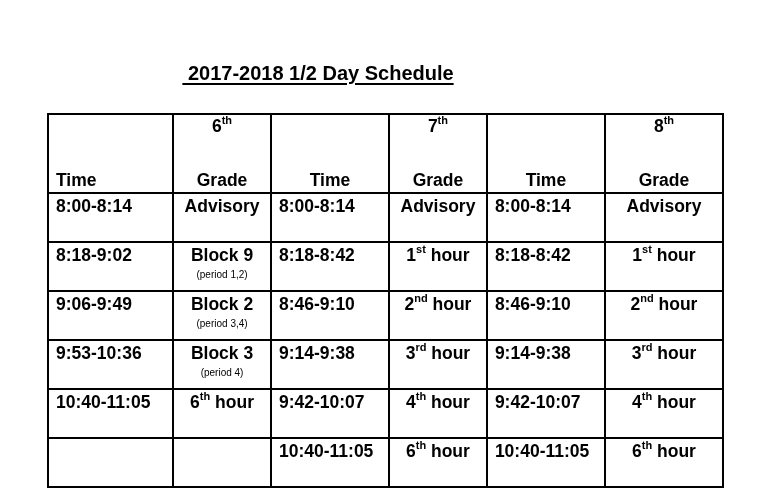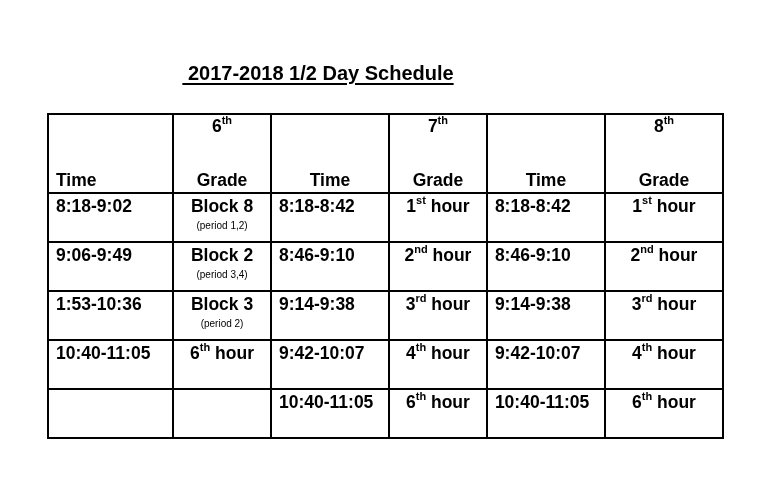--- a/index.html
+++ b/index.html
@@ -68,42 +68,50 @@
       <th class="c-grade">
         <span>Time</span>
       </th>
       <th class="c-grade hdr-grade">
         <span class="num"><span>8</span><sup>th</sup></span>
         <span class="lbl">Grade</span>
       </th>
     </tr>
   </thead>
   <tbody id="tbody">
+  <tr>
+    <td class="c-time"><span>8:00-8:14</span></td>
+    <td class="c-grade"><span>Advisory</span></td>
+    <td class="c-time"><span>8:00-8:14</span></td>
+    <td class="c-grade"><span>Advisory</span></td>
+    <td class="c-time"><span>8:00-8:14</span></td>
+    <td class="c-grade"><span>Advisory</span></td>
+  </tr>
 
   <tr>
     <td class="c-time"><span>8:18-9:02</span></td>
-    <td class="c-grade"><span>Block 8</span><span class="sub">(period 1,2)</span></td>
+    <td class="c-grade"><span>Block 9</span><span class="sub">(period 1,2)</span></td>
     <td class="c-time"><span>8:18-8:42</span></td>
     <td class="c-grade"><span>1</span><sup>st</sup><span> hour</span></td>
     <td class="c-time"><span>8:18-8:42</span></td>
     <td class="c-grade"><span>1</span><sup>st</sup><span> hour</span></td>
   </tr>
 
   <tr>
     <td class="c-time"><span>9:06-9:49</span></td>
     <td class="c-grade"><span>Block 2</span><span class="sub">(period 3,4)</span></td>
     <td class="c-time"><span>8:46-9:10</span></td>
     <td class="c-grade"><span>2</span><sup>nd</sup><span> hour</span></td>
     <td class="c-time"><span>8:46-9:10</span></td>
     <td class="c-grade"><span>2</span><sup>nd</sup><span> hour</span></td>
   </tr>
 
   <tr>
-    <td class="c-time"><span>1:53-10:36</span></td>
-    <td class="c-grade"><span>Block 3</span><span class="sub">(period 2)</span></td>
+    <td class="c-time"><span>9:53-10:36</span></td>
+    <td class="c-grade"><span>Block 3</span><span class="sub">(period 4)</span></td>
     <td class="c-time"><span>9:14-9:38</span></td>
     <td class="c-grade"><span>3</span><sup>rd</sup><span> hour</span></td>
     <td class="c-time"><span>9:14-9:38</span></td>
     <td class="c-grade"><span>3</span><sup>rd</sup><span> hour</span></td>
   </tr>
 
   <tr>
     <td class="c-time"><span>10:40-11:05</span></td>
     <td class="c-grade"><span>6</span><sup>th</sup><span> hour</span></td>
     <td class="c-time"><span>9:42-10:07</span></td>

